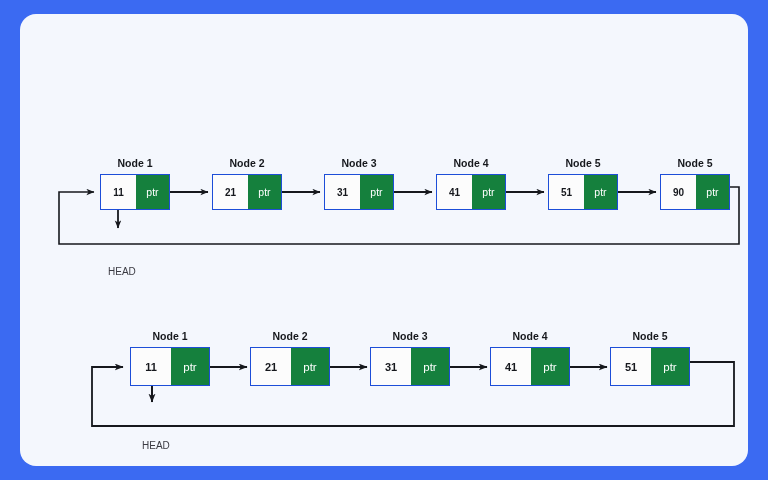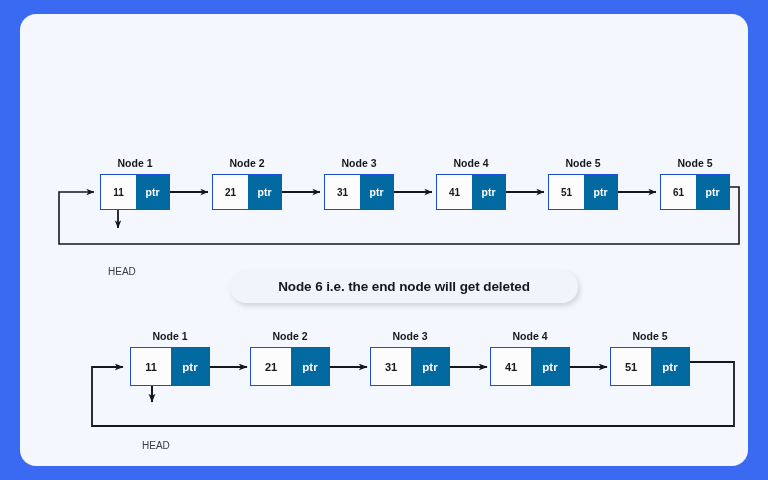--- a/index.html
+++ b/index.html
@@ -71,23 +71,23 @@
     background: #fdfdfd;
   }
   .cell-val {
     display: flex; align-items: center; justify-content: center;
     background: #fcfcfc;
     color: #16181d;
     font-weight: bold;
   }
   .cell-ptr {
     display: flex; align-items: center; justify-content: center;
-    background: #0369a1;
+    background: #15803d;
     color: #ffffff;
-    font-weight: bold;
+    font-weight: normal;
   }
   .node-label {
     position: absolute;
     text-align: center;
     font-size: 10.5px;
     font-weight: bold;
     color: #16181d;
     white-space: nowrap;
   }
   .head-label {
@@ -148,21 +148,21 @@
           <div class="cell-val" style="width: 35px; height: 100%; font-size: 10px;">41</div>
           <div class="cell-ptr" style="flex: 1 1 0%; height: 100%; font-size: 10.5px;">ptr</div>
         </div>
         <div class="node-label" style="left: 528px; top: 143px; width: 70px;">Node 5</div>
         <div class="node" style="left: 528px; top: 160px; width: 70px; height: 36px;">
           <div class="cell-val" style="width: 35px; height: 100%; font-size: 10px;">51</div>
           <div class="cell-ptr" style="flex: 1 1 0%; height: 100%; font-size: 10.5px;">ptr</div>
         </div>
         <div class="node-label" style="left: 640px; top: 143px; width: 70px;">Node 5</div>
         <div class="node" style="left: 640px; top: 160px; width: 70px; height: 36px;">
-          <div class="cell-val" style="width: 35px; height: 100%; font-size: 10px;">61</div>
+          <div class="cell-val" style="width: 35px; height: 100%; font-size: 10px;">90</div>
           <div class="cell-ptr" style="flex: 1 1 0%; height: 100%; font-size: 10.5px;">ptr</div>
         </div>
         <div class="head-label" style="left: 88px; top: 216px;">HEAD</div>
       </div>
 
     <div class="row" id="row2">
       <svg class="wires" id="wires2" width="728" height="452">
         <defs>
           <marker id="ah2" markerWidth="10" markerHeight="10" refX="8.4" refY="3.5" orient="auto" markerUnits="userSpaceOnUse">
             <path d="M0,0 L9,3.5 L0,7 L2.4,3.5 z" fill="#16181d"></path>
@@ -198,18 +198,15 @@
           <div class="cell-ptr" style="flex: 1 1 0%; height: 100%; font-size: 11.5px;">ptr</div>
         </div>
         <div class="node-label" style="left: 590px; top: 316px; width: 80px;">Node 5</div>
         <div class="node" style="left: 590px; top: 333px; width: 80px; height: 39px;">
           <div class="cell-val" style="width: 40px; height: 100%; font-size: 11px;">51</div>
           <div class="cell-ptr" style="flex: 1 1 0%; height: 100%; font-size: 11.5px;">ptr</div>
         </div>
         <div class="head-label" style="left: 122px; top: 390px;">HEAD</div>
       </div>
 
-    <div id="caption-card">
-      <span id="caption-text">Node 6 i.e. the end node will get deleted</span>
-    </div>
 
   </div>
 </div>
 
 </body></html>

